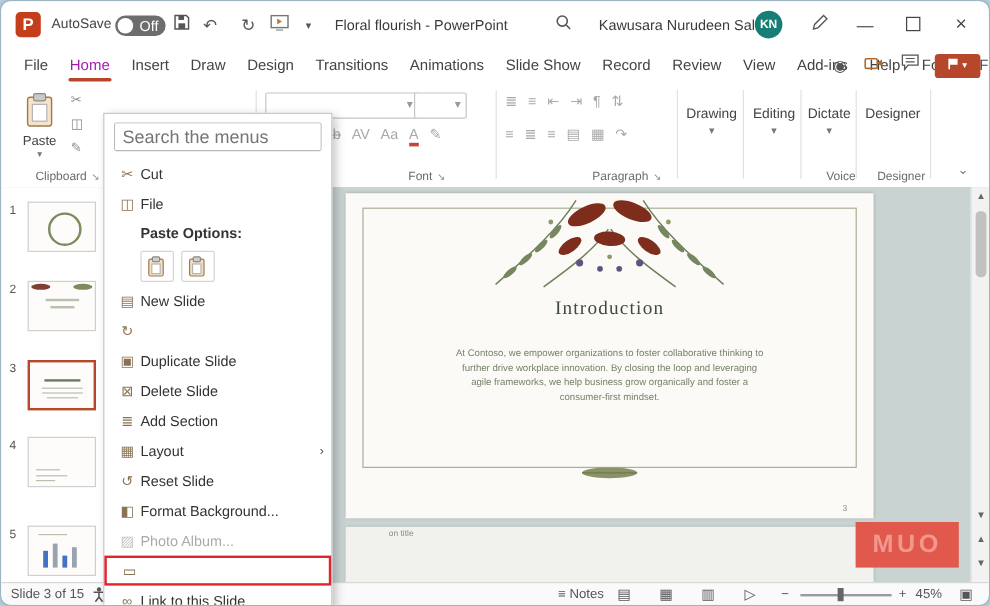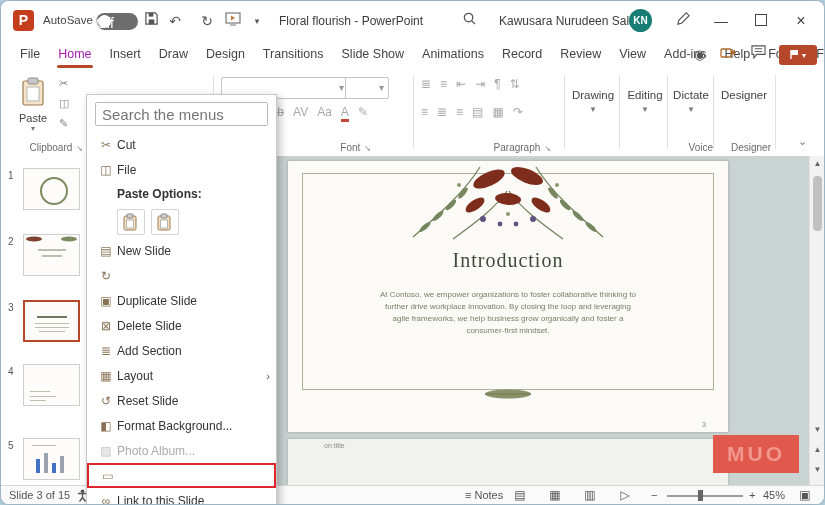--- a/index.html
+++ b/index.html
@@ -5,21 +5,21 @@
   html,body{margin:0;padding:0;background:#b9d6e6;font-family:"Liberation Sans",sans-serif;}
   .app{position:relative;width:823px;height:503px;margin:1px;background:#fff;border-radius:8px;overflow:hidden;
        box-shadow:0 0 6px rgba(0,0,0,.35);font-size:12px;color:#333;}
   
   .titlebar{position:absolute;left:0;top:0;width:100%;height:40px;background:#fff;}
   .pp-icon{position:absolute;left:12px;top:9px;width:21px;height:21px;background:var(--title-red);color:#fff;
            border-radius:4px;font-weight:bold;font-size:14px;text-align:center;line-height:21px;}
   .autosave-label{position:absolute;left:42px;top:13px;font-size:11.5px;color:#444;}
   .toggle{position:absolute;left:95px;top:12px;width:42px;height:17px;background:#6d6d6d;border-radius:9px;}
   .toggle .knob{position:absolute;left:2px;top:2px;width:13px;height:13px;background:#fff;border-radius:50%;}
-  .toggle .state{position:absolute;right:24px;top:2px;font-size:14px;color:#fff;}
+  .toggle .state{position:absolute;right:6px;top:2px;font-size:12px;color:#fff;}
   .qat{position:absolute;top:10px;width:20px;height:20px;text-align:center;line-height:20px;color:#555;font-size:14px;}
   .doc-title{position:absolute;left:278px;top:13px;font-size:12px;color:#3b3b3b;}
   .tb-user{position:absolute;left:498px;top:13px;font-size:12px;color:#3b3b3b;}
   .avatar{position:absolute;left:628px;top:8px;width:23px;height:23px;border-radius:50%;background:var(--avatar-bg);
           color:#fff;font-size:10px;font-weight:bold;text-align:center;line-height:23px;}
   .win-btn{position:absolute;top:0;width:36px;height:40px;text-align:center;line-height:40px;color:#444;font-size:14px;}
   
   .menubar{position:absolute;left:0;top:40px;width:100%;height:28px;background:#fff;}
   .menu-items{position:absolute;left:10px;top:0;display:flex;height:28px;}
   .menu-item{padding:0 9px;line-height:26px;font-size:12.5px;color:#444;position:relative;white-space:nowrap;}
@@ -68,21 +68,21 @@
   .thumb-box.sel{border:2px solid var(--selection);}
   .t-line{position:absolute;background:#b9c0ae;height:2px;}
   .t-circle{position:absolute;left:16px;top:8px;width:24px;height:24px;border:2px solid #7c8c5e;border-radius:50%;}
   .t-bar{position:absolute;bottom:6px;width:4px;background:#4472c4;}
   
   .canvas{position:absolute;left:85px;top:155px;width:723px;height:329px;background:#c9d3d2;overflow:hidden;}
   .slide{position:absolute;left:202px;top:5px;width:440px;height:271px;background:#fbfaf6;box-shadow:0 0 3px rgba(0,0,0,.25);}
   .slide-frame{position:absolute;left:14px;right:14px;top:12px;bottom:42px;border:1px solid #a9b097;}
   .floral{position:absolute;left:50%;top:-2px;transform:translateX(-50%);}
   .slide-title{position:absolute;left:0;right:0;top:88px;text-align:center;font-family:"Liberation Serif",serif;
-               font-size:20px;color:#3e4a3e;letter-spacing:1px;}
+               font-size:16px;color:#3e4a3e;letter-spacing:1px;}
   .slide-body{position:absolute;left:50%;top:128px;transform:translateX(-50%);width:262px;text-align:center;
               font-size:8px;line-height:1.5;color:#76826a;}
   .leaf{position:absolute;left:50%;bottom:28px;transform:translateX(-50%);}
   .pg-num{position:absolute;right:22px;bottom:4px;font-size:7px;color:#888;}
   .next-slide{position:absolute;left:202px;top:283px;width:440px;height:46px;background:#f1f2ee;box-shadow:0 0 3px rgba(0,0,0,.2);}
   .next-text{position:absolute;left:36px;top:3px;font-size:7px;color:#8a8a8a;}
   .watermark{position:absolute;right:10px;top:279px;width:86px;height:38px;background:var(--wm-bg);display:flex;
              align-items:center;justify-content:center;font-weight:bold;font-size:21px;letter-spacing:3px;color:var(--wm-text);}
   
   .vscroll{position:absolute;left:808px;top:155px;width:15px;height:329px;background:#f2f2f2;border-left:1px solid #e3e3e3;}
@@ -147,22 +147,22 @@
   </div>
 
   <div class="menubar">
     <div class="menu-items">
         <div class="menu-item">File</div>
         <div class="menu-item active">Home</div>
         <div class="menu-item">Insert</div>
         <div class="menu-item">Draw</div>
         <div class="menu-item">Design</div>
         <div class="menu-item">Transitions</div>
+        <div class="menu-item">Animations</div>
         <div class="menu-item">Slide Show</div>
-        <div class="menu-item">Animations</div>
         <div class="menu-item">Record</div>
         <div class="menu-item">Review</div>
         <div class="menu-item">View</div>
         <div class="menu-item">Add-ins</div>
         <div class="menu-item">Help</div>
         <div class="menu-item">Foxit PDF</div>
       </div>
     <div class="mb-icon" style="left:688px">◉</div>
     <div class="mb-icon" style="left:716px">
       <svg width="16" height="13" viewBox="0 0 16 13">

